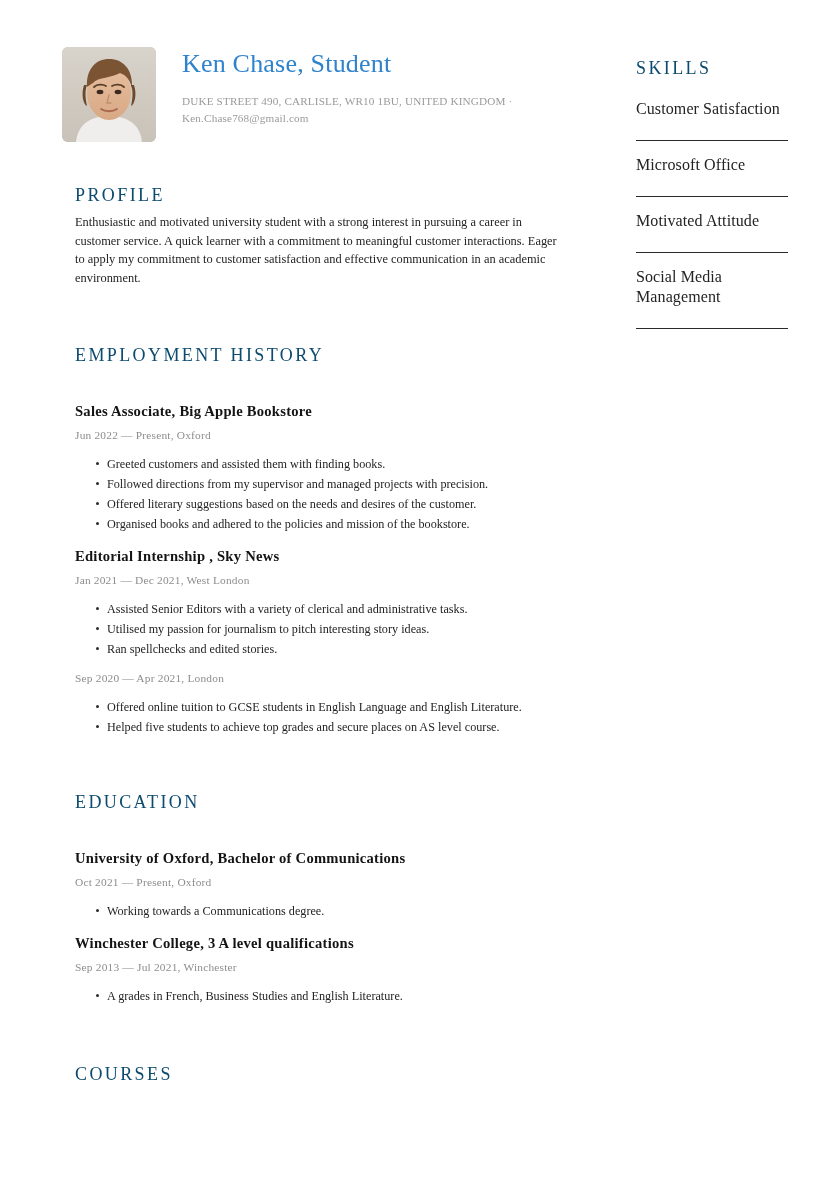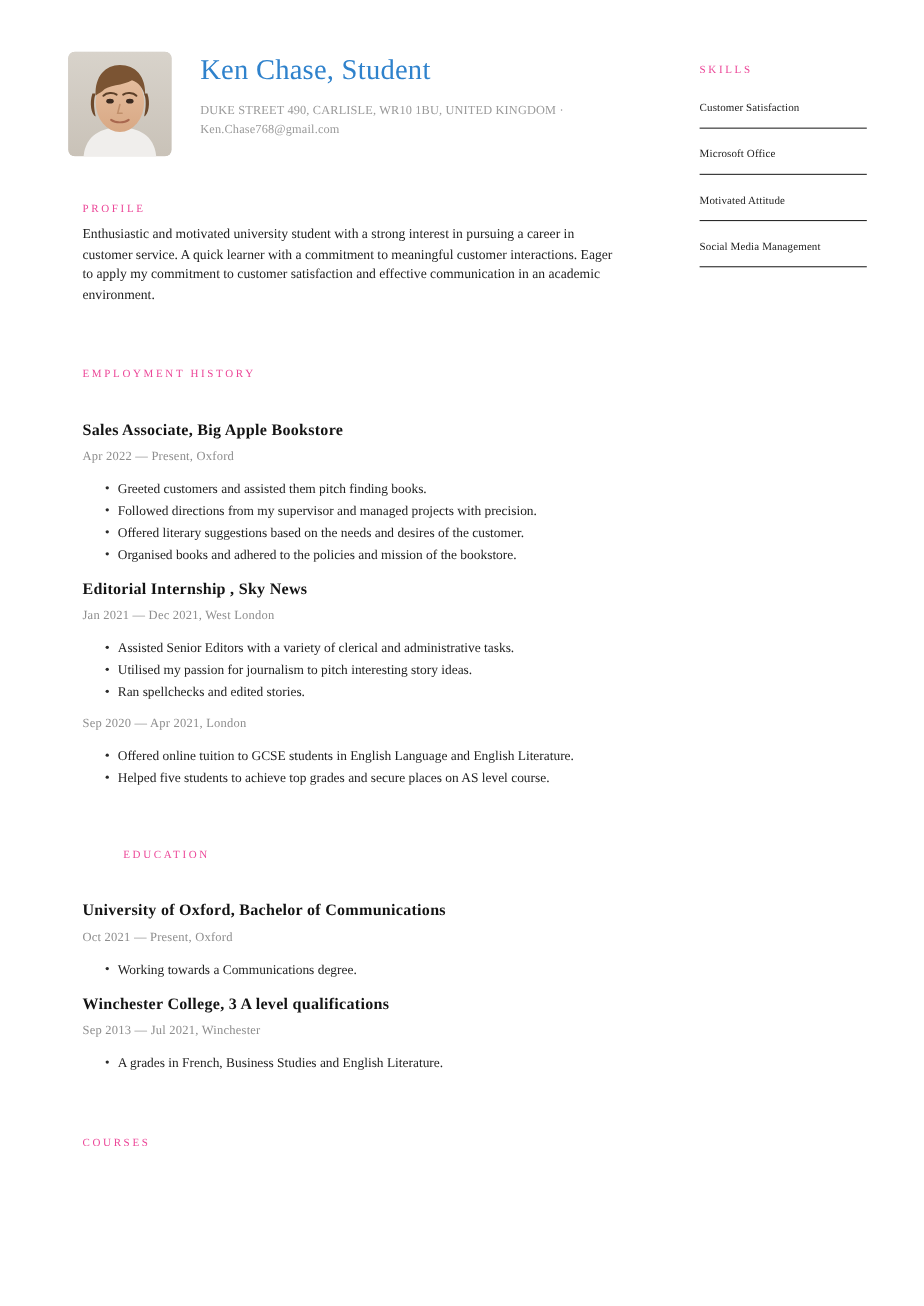--- a/index.html
+++ b/index.html
@@ -60,23 +60,23 @@
     font-size: 11.2px;
     line-height: 17px;
     color: #9a9a9a;
     letter-spacing: 0.15px;
     max-width: 340px;
   }
   .contact .sep { margin: 0 3px; }
 
   
   .sec-heading {
-    font-size: 10px;
+    font-size: 18px;
     letter-spacing: 2.4px;
-    color: #ec4899;
+    color: #0c4a6e;
     font-weight: 400;
     text-transform: uppercase;
   }
 
   
   .left-col {
     position: absolute;
     left: 75px;
     top: 185px;
     width: 500px;
@@ -84,21 +84,21 @@
   .profile-heading { margin: 0; }
   .profile-body {
     margin-top: 7px;
     font-size: 12.4px;
     line-height: 18.5px;
     color: #232323;
     max-width: 488px;
   }
 
   .emp-heading { margin-top: 58px; }
-  .edu-heading { margin-top: 55px; margin-left: 37px; }
+  .edu-heading { margin-top: 55px; }
   .courses-heading { margin-top: 58px; }
 
   .entry { margin-top: 13px; }
   .entry.first { margin-top: 36px; }
   .entry-title {
     font-size: 14.6px;
     font-weight: bold;
     color: #141414;
     letter-spacing: 0.25px;
     line-height: 19px;
@@ -134,24 +134,24 @@
 
   
   .sidebar {
     position: absolute;
     left: 636px;
     top: 58px;
     width: 152px;
   }
   .skills-heading { margin-bottom: 20px; }
   .skill-item {
-    font-size: 10px;
+    font-size: 16px;
     line-height: 20px;
     color: #232323;
-    padding-bottom: 7px;
+    padding-bottom: 21px;
     border-bottom: 1.4px solid #2a2a2a;
     margin-bottom: 14px;
     letter-spacing: 0.1px;
   }
 </style>
 </head>
 <body>
 
 <div class="page">
 
@@ -193,23 +193,23 @@
 
   <div class="left-col">
 
     <div class="sec-heading profile-heading">PROFILE</div>
     <div class="profile-body">Enthusiastic and motivated university student with a strong interest in pursuing a career in customer service. A quick learner with a commitment to meaningful customer interactions. Eager to apply my commitment to customer satisfaction and effective communication in an academic environment.</div>
 
     <div class="sec-heading emp-heading">EMPLOYMENT HISTORY</div>
 
     <div class="entry first">
       <div class="entry-title">Sales Associate, Big Apple Bookstore</div>
-      <div class="entry-date">Apr 2022 — Present, Oxford</div>
-      <ul class="bullets">
-        <li>Greeted customers and assisted them pitch finding books.</li>
+      <div class="entry-date">Jun 2022 — Present, Oxford</div>
+      <ul class="bullets">
+        <li>Greeted customers and assisted them with finding books.</li>
         <li>Followed directions from my supervisor and managed projects with precision.</li>
         <li>Offered literary suggestions based on the needs and desires of the customer.</li>
         <li>Organised books and adhered to the policies and mission of the bookstore.</li>
       </ul>
     </div>
 
     <div class="entry">
       <div class="entry-title">Editorial Internship , Sky News</div>
       <div class="entry-date">Jan 2021 — Dec 2021, West London</div>
       <ul class="bullets">

